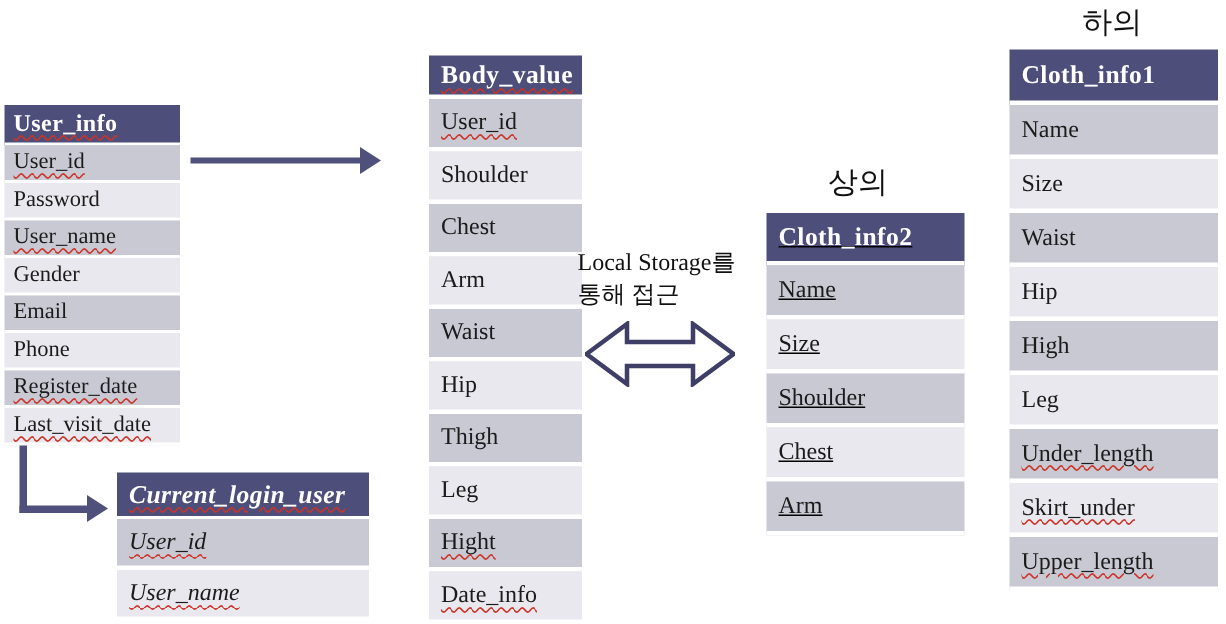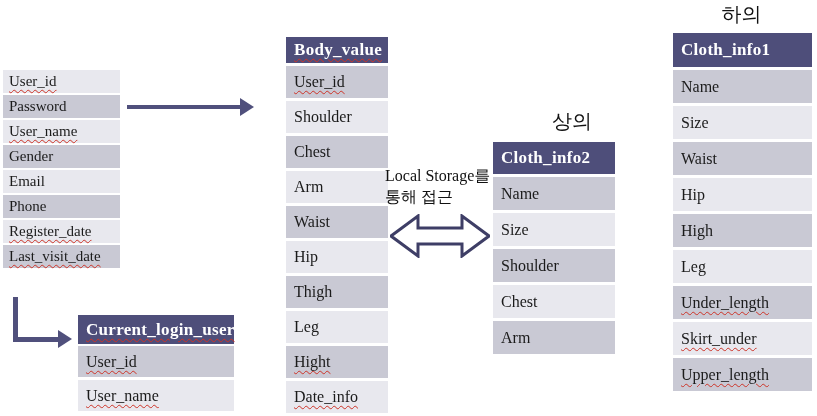--- a/index.html
+++ b/index.html
@@ -40,26 +40,26 @@
   .t-ui { left:3px; top:70px; width:117px; }
   .t-ui .hdr { height:25px; font-size:16px; padding-left:6px; border-bottom-width:2px; }
   .t-ui .row { height:23px; font-size:15px; padding-left:6px; border-bottom-width:2px; }
 
   
   .t-bv { left:266px; top:37px; width:102px;padding-left:20px; }
   .t-bv .hdr { height:26px; font-size:17px; padding-left:8px; }
   .t-bv .row { height:32px; font-size:16px; padding-left:8px; }
 
   
-  .t-cl { left:78px; top:315px; width:156px; }
+  .t-cl { left:78px; top:315px; width:168px;font-style:italic; }
   .t-cl .hdr { height:29px; font-size:17px; padding-left:8px; border-bottom-width:2px; }
   .t-cl .row { height:31px; font-size:16px; padding-left:8px; }
 
   
-  .t-c2 { left:493px; top:142px; width:122px; }
+  .t-c2 { left:511px; top:142px; width:132px;text-decoration:underline; }
   .t-c2 .hdr { height:32px; font-size:17px; padding-left:8px; }
   .t-c2 .row { height:33px; font-size:16px; padding-left:8px; }
 
   
   .t-c1 { left:673px; top:33px; width:139px; }
   .t-c1 .hdr { height:34px; font-size:17px; padding-left:8px; }
   .t-c1 .row { height:33px; font-size:16px; padding-left:8px; }
 
   
   .group-label {
@@ -82,20 +82,23 @@
   .line { position:absolute; background:#50507c; }
   .head-right { position:absolute; width:0; height:0;
     border-top:9px solid transparent; border-bottom:9px solid transparent;
     border-left:14px solid #50507c; }
   .dbl-arrow { position:absolute; left:390px; top:214px; }
 </style>
 </head>
 <body>
 
 <div class="tbl t-ui">
+  <div class="hdr">
+    <span class="sq">User_info</span>
+  </div>
   <div class="row">
       <span class="sq">User_id</span>
     </div>
   <div class="row">
       <span>Password</span>
     </div>
   <div class="row">
       <span class="sq">User_name</span>
     </div>
   <div class="row">

